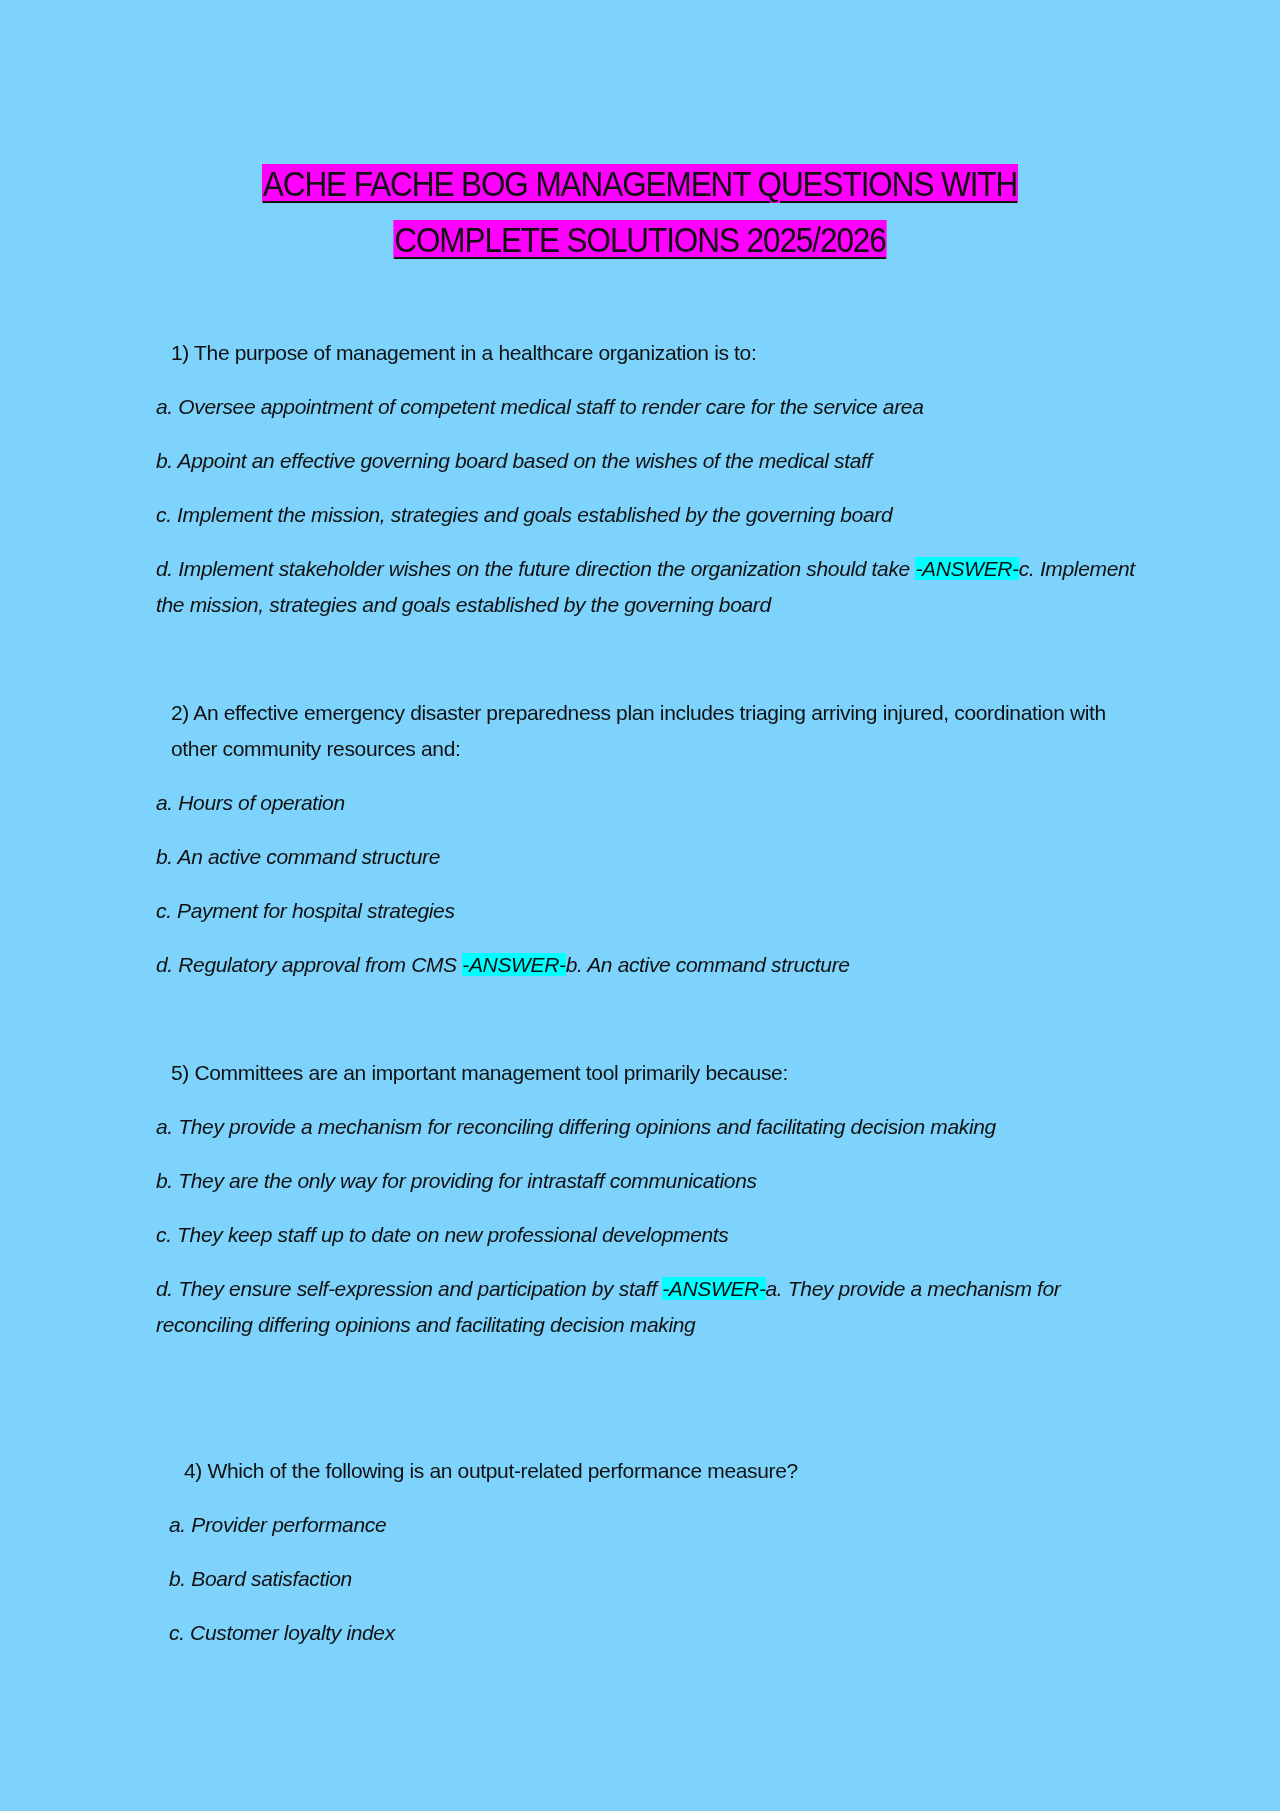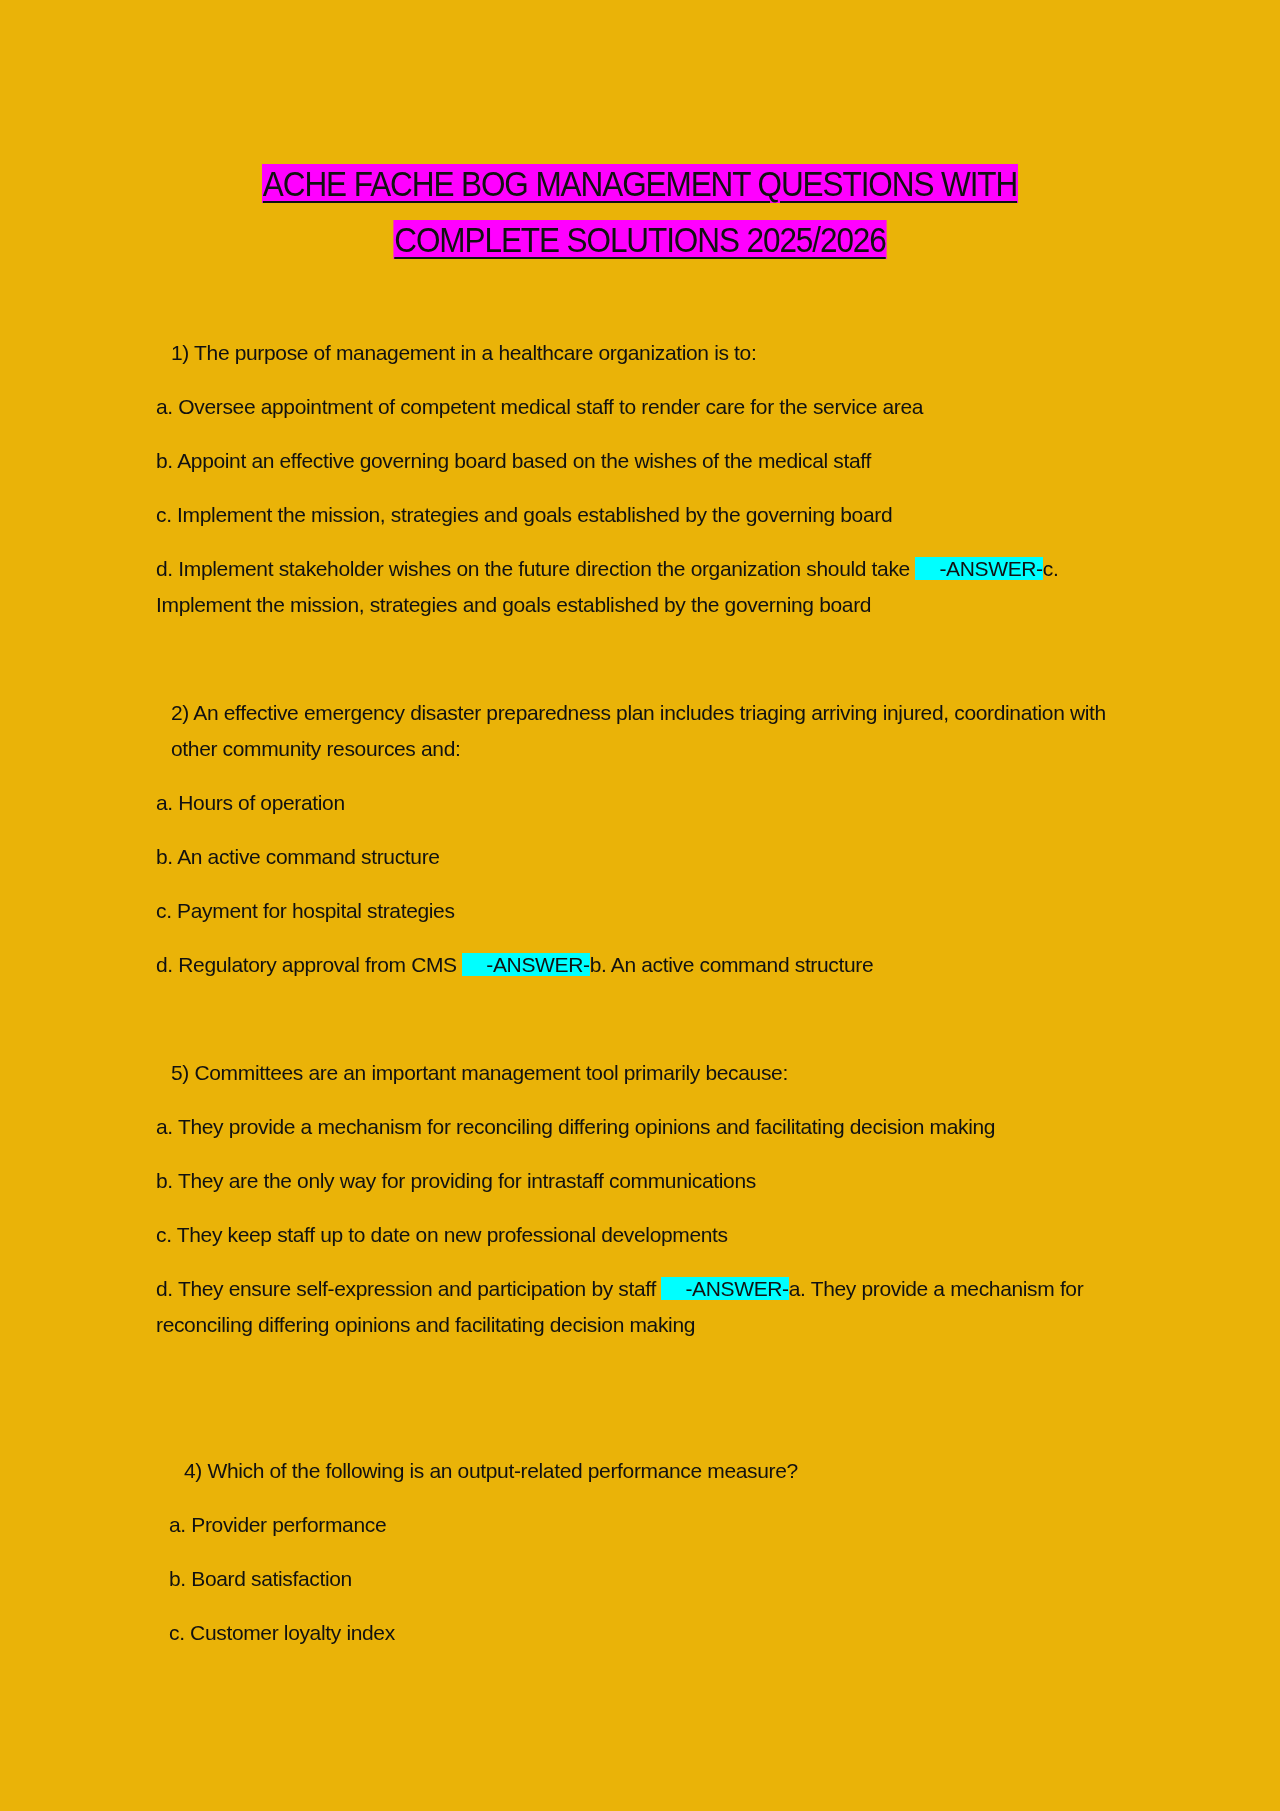--- a/index.html
+++ b/index.html
@@ -14,21 +14,21 @@
       overflow: hidden;
       font-family: "Liberation Sans", "DejaVu Sans", sans-serif;
       color: #111111;
     }
     .page {
       position: absolute;
       left: 0;
       top: 0;
       width: 1280px;
       height: 1811px;
-      background: #eab308;
+      background: #7dd3fc;
     }
     .title-block {
       position: absolute;
       top: 156px;
       left: 0;
       width: 1280px;
       text-align: center;
     }
     .title-line {
       display: block;
@@ -56,27 +56,27 @@
     .question {
       margin: 0;
     }
     .q-stem {
       line-height: 36px;
       margin: 0 0 18px 15px;
     }
     .opt {
       line-height: 36px;
       margin: 0 0 18px 0;
+      font-style: italic;
     }
     .opt.last {
       margin-bottom: 0;
     }
     .answer-marker {
       background: #00ffff;
-      padding-left: 24px;
     }
     #q1 { position: absolute; top: 0; left: 0; width: 980px; }
     #q2 { position: absolute; top: 360px; left: 0; width: 980px; }
     #q3 { position: absolute; top: 720px; left: 0; width: 980px; }
     #q4 { position: absolute; top: 1118px; left: 13px; width: 980px; }
   </style>
 </head>
 <body>
 
 <div class="page">

